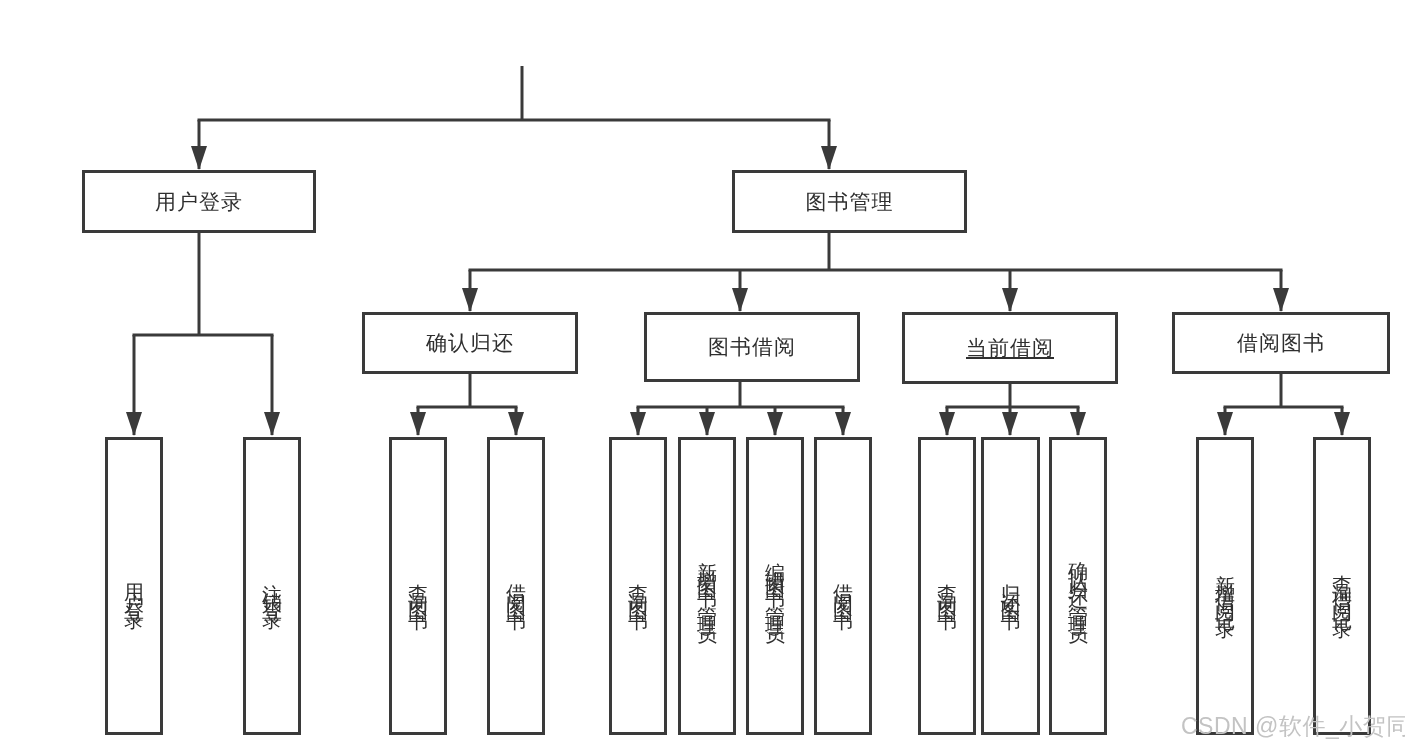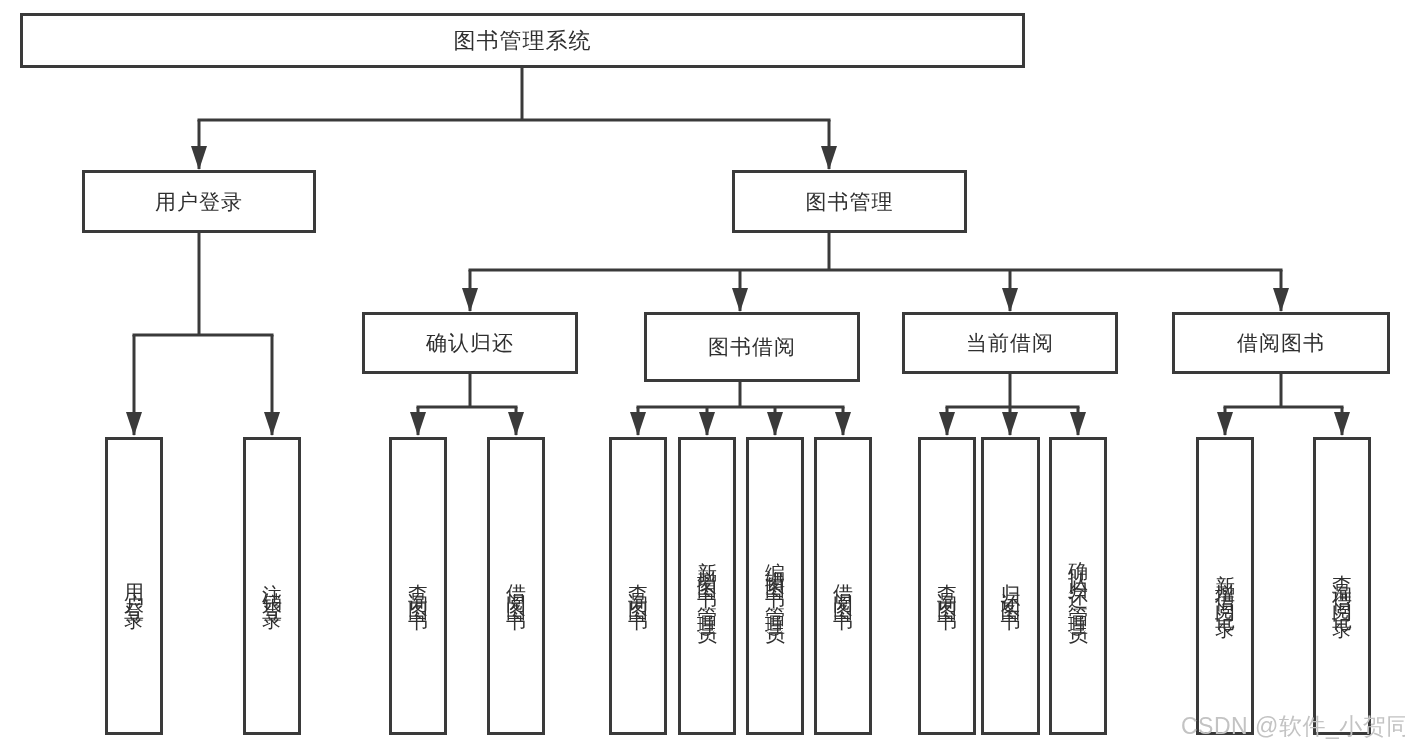--- a/index.html
+++ b/index.html
@@ -112,38 +112,35 @@
     </g>
 
     <g>
       <line x1="1281" y1="373" x2="1281" y2="408"></line>
       <line x1="1223.5" y1="407" x2="1343.5" y2="407"></line>
       <line x1="1225" y1="407" x2="1225" y2="435" marker-end="url(#arrow)"></line>
       <line x1="1342" y1="407" x2="1342" y2="435" marker-end="url(#arrow)"></line>
     </g>
   </svg>
 
-  <div class="node" style="left:20px;top:13px;width:1005px;height:55px;">
-    <span class="h-label root-label">图书管理系统</span>
-  </div>
 
   <div class="node" style="left:82px;top:170px;width:234px;height:63px;">
     <span class="h-label">用户登录</span>
   </div>
   <div class="node" style="left:712px;top:170px;width:235px;height:63px;margin-left:20px;">
     <span class="h-label">图书管理</span>
   </div>
 
   <div class="node" style="left:362px;top:312px;width:216px;height:62px;">
     <span class="h-label">确认归还</span>
   </div>
   <div class="node" style="left:632px;top:312px;width:216px;height:70px;margin-left:12px;">
     <span class="h-label">图书借阅</span>
   </div>
-  <div class="node" style="left:902px;top:312px;width:216px;height:62px;">
+  <div class="node" style="left:902px;top:312px;width:216px;height:72px;text-decoration:underline;">
     <span class="h-label">当前借阅</span>
   </div>
   <div class="node" style="left:1172px;top:312px;width:218px;height:62px;">
     <span class="h-label">借阅图书</span>
   </div>
 
   <div class="node leaf" style="left:105px;top:437px;width:58px;height:298px;">
     <span class="v-label">用户登录</span>
   </div>
   <div class="node leaf" style="left:243px;top:437px;width:58px;height:298px;">

